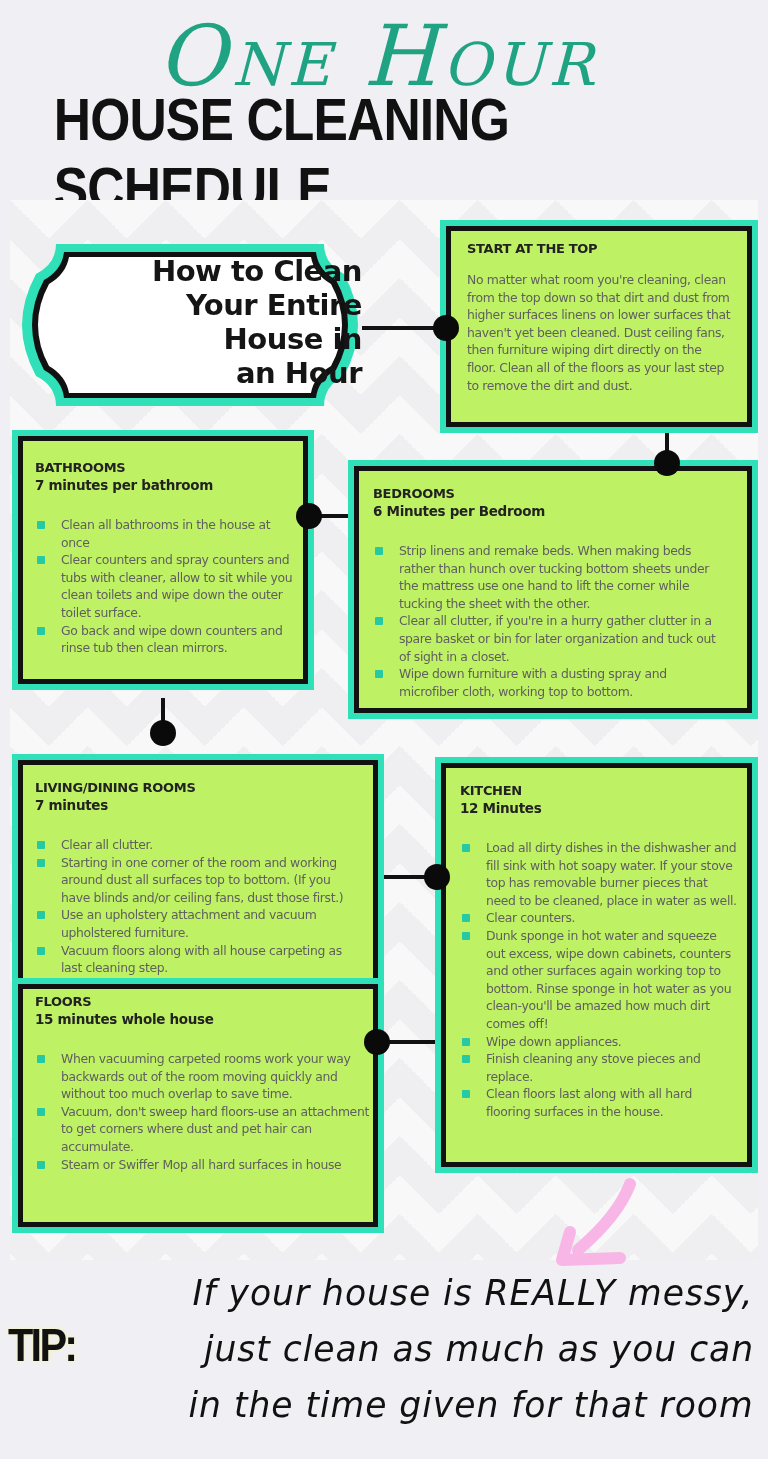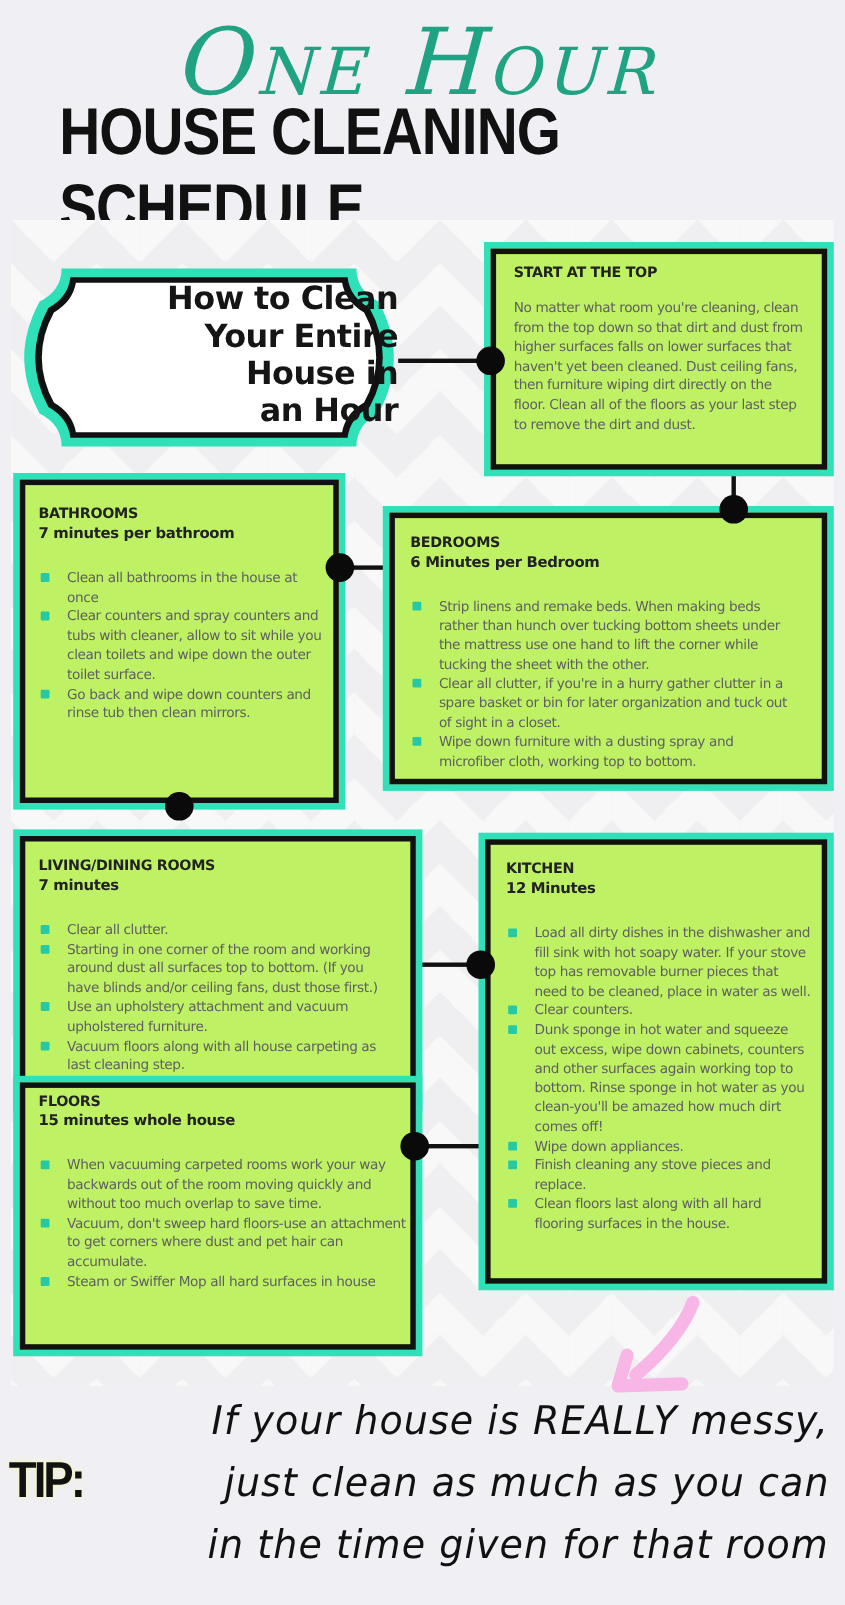--- a/index.html
+++ b/index.html
@@ -123,24 +123,24 @@
   <div class="badge-text">
     <div>How to Clean</div>
     <div>Your Entire</div>
     <div>House in</div>
     <div>an Hour</div>
   </div>
 </div>
 
 <div class="card" style="left:446px; top:226px; width:306px; height:201px; padding:9px 14px 8px 16px;">
   <div class="card-title">START AT THE TOP</div>
-  <div class="card-body" style="margin-top:14px;">No matter what room you're cleaning, clean from the top down so that dirt and dust from higher surfaces falls on lower surfaces that haven't yet been cleaned. Dust ceiling fans, then furniture wiping dirt directly on the floor. Clean all of the floors as your last step to remove the dirt and dust.</div>
-</div>
-
-<div class="card" style="left:18px; top:436px; width:290px; height:294px; padding:18px 10px 8px 12px;">
+  <div class="card-body" style="margin-top:14px;">No matter what room you're cleaning, clean from the top down so that dirt and dust from higher surfaces linens on lower surfaces that haven't yet been cleaned. Dust ceiling fans, then furniture wiping dirt directly on the floor. Clean all of the floors as your last step to remove the dirt and dust.</div>
+</div>
+
+<div class="card" style="left:18px; top:436px; width:290px; height:248px; padding:18px 10px 8px 12px;">
   <div class="card-title">BATHROOMS</div>
   <div class="card-sub">7 minutes per bathroom</div>
   <ul class="bullets">
     <li><span class="bullet"></span><span>Clean all bathrooms in the house at once</span></li>
     <li><span class="bullet"></span><span>Clear counters and spray counters and tubs with cleaner, allow to sit while you clean toilets and wipe down the outer toilet surface.</span></li>
     <li><span class="bullet"></span><span>Go back and wipe down counters and rinse tub then clean mirrors.</span></li>
   </ul>
 </div>
 
 <div class="card" style="left:354px; top:466px; width:398px; height:247px; padding:14px 28px 8px 14px;">

